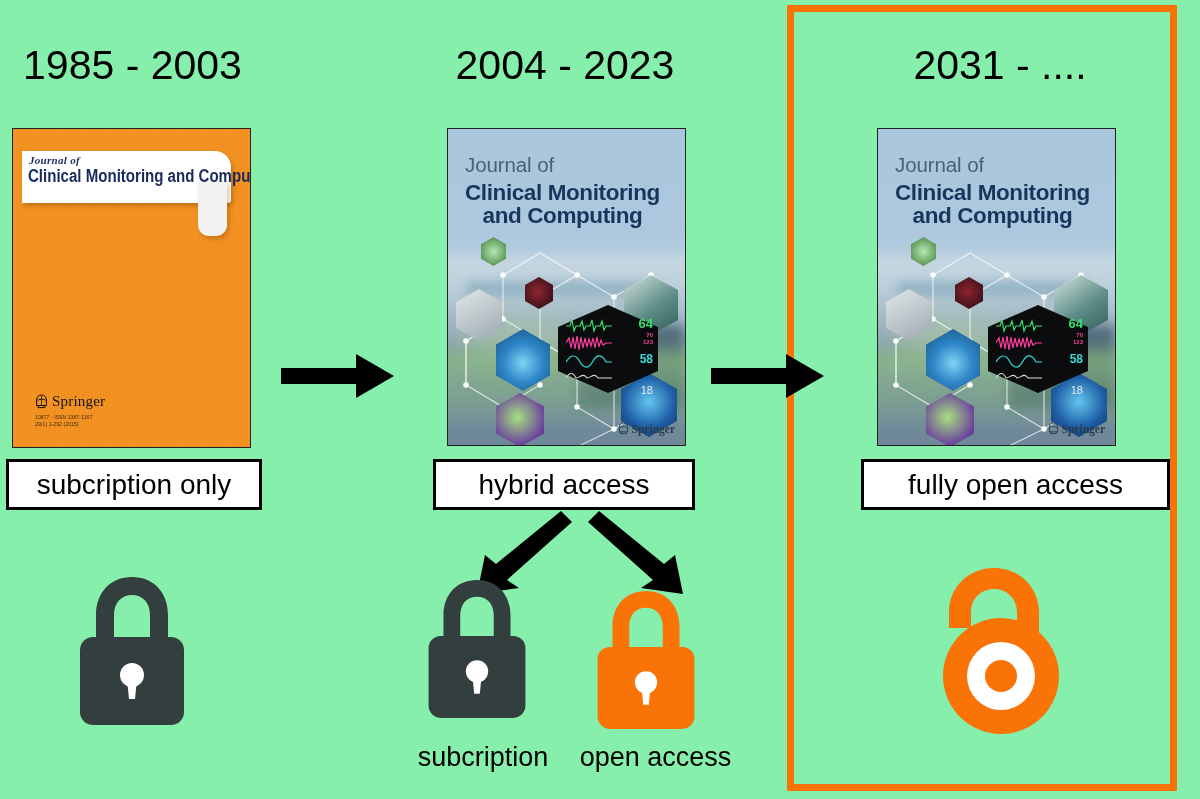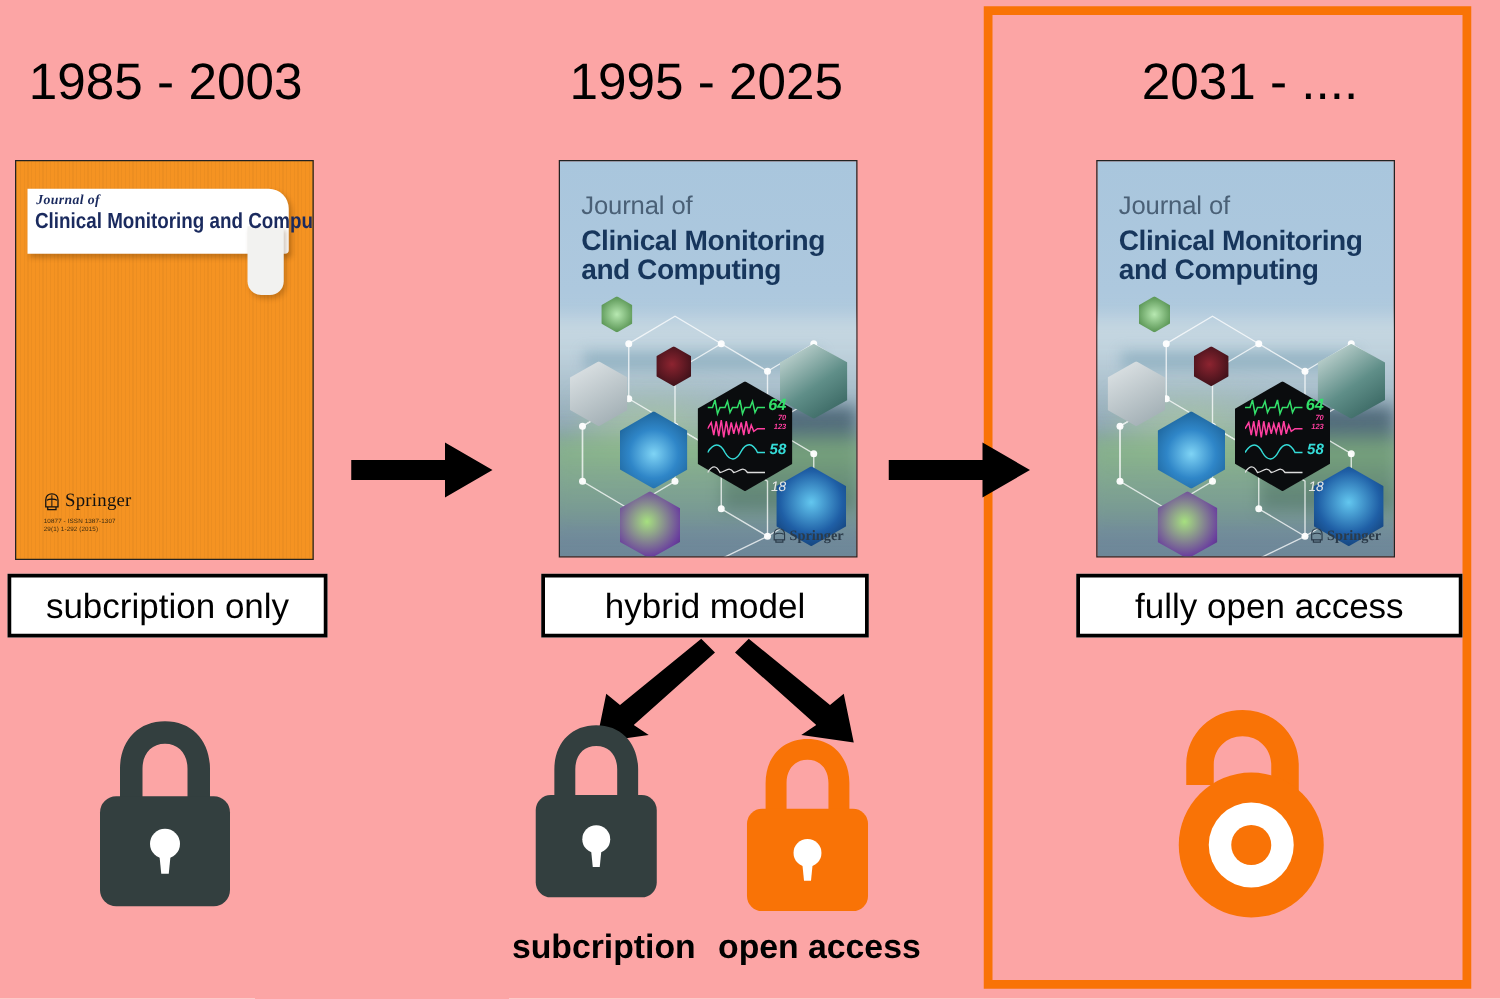--- a/index.html
+++ b/index.html
@@ -7,21 +7,21 @@
     padding: 0;
     background: #ffffff;
   }
   body {
     font-family: "Liberation Sans", sans-serif;
   }
   #stage {
     position: relative;
     width: 1200px;
     height: 799px;
-    background: #fca5a5;
+    background: #86efac;
     overflow: hidden;
   }
 
   
   #oa-frame {
     position: absolute;
     left: 787px;
     top: 5px;
     width: 390px;
     height: 786px;
@@ -202,34 +202,34 @@
     line-height: 1;
     letter-spacing: -0.1px;
   }
   .cov-title {
     font-size: 22.5px;
     font-weight: bold;
     color: #17365c;
     line-height: 23px;
     letter-spacing: -0.4px;
     margin-top: 5px;
+    text-align: center;
   }
 
   
   .hex-net { position: absolute; left: 0; top: 0; width: 239px; height: 318px; z-index: 4; }
 
   
   .cov-monitor {
     position: absolute;
     left: 110px;
     top: 176px;
-    width: 76px;
+    width: 100px;
     height: 88px;
     z-index: 7;
-    font-style: italic;
   }
   .cov-monitor-hex {
     position: absolute;
     inset: 0;
     background: #0a0c0e;
     clip-path: polygon(50% 0%, 100% 25%, 100% 75%, 50% 100%, 0% 75%, 0% 25%);
   }
   .cov-vitals {
     position: absolute;
     right: 5px;
@@ -298,34 +298,33 @@
   #lock-hybrid-oa  { left: 592px; top: 589px; }
   #oa-logo         { left: 933px; top: 566px; }
 
   
   .lock-caption {
     position: absolute;
     font-size: 27px;
     color: #000000;
     white-space: nowrap;
     text-align: center;
-    font-weight: bold;
   }
   #caption-subscription { left: 398px; top: 742px; width: 170px; }
   #caption-open-access  { left: 563px; top: 742px; width: 185px; }
 </style>
 </head>
 <body>
 
 <div id="stage">
 
   <div id="oa-frame"></div>
 
   <div class="era-heading" id="era1-heading">1985 - 2003</div>
-  <div class="era-heading" id="era2-heading">1995 - 2025</div>
+  <div class="era-heading" id="era2-heading">2004 - 2023</div>
   <div class="era-heading" id="era3-heading">2031 - ....</div>
 
   <div class="cover" id="cover-1">
     <div id="cover1-banner"></div>
     <div id="cover1-tab"></div>
     <div id="cover1-journal-of">Journal of</div>
     <div id="cover1-title">Clinical Monitoring and Computing</div>
 
     <div id="cover1-springer">
       <svg width="13" height="15" viewBox="0 0 13 15">
@@ -499,21 +498,21 @@
         <path d="M2.4 6.2 C4.2 5.0 8.8 5.0 10.6 6.2" fill="none" stroke="#2b3b4a" stroke-width="1"></path>
       </svg>
       <span class="cov-springer-word">Springer</span>
     </div>
   </div>
 
   <div class="model-box" id="box-subscription-only">
     <span>subcription only</span>
   </div>
   <div class="model-box" id="box-hybrid-model">
-    <span>hybrid model</span>
+    <span>hybrid access</span>
   </div>
   <div class="model-box" id="box-fully-open-access">
     <span>fully open access</span>
   </div>
 
   <svg class="arrow-svg" id="arrow-era1-era2" width="120" height="56" viewBox="0 0 120 56">
     <path d="M3 20 L78 20 L78 6 L116 28 L78 50 L78 36 L3 36 Z" fill="#000000"></path>
   </svg>
   <svg class="arrow-svg" id="arrow-era2-era3" width="120" height="56" viewBox="0 0 120 56">
     <path d="M3 20 L78 20 L78 6 L116 28 L78 50 L78 36 L3 36 Z" fill="#000000"></path>

